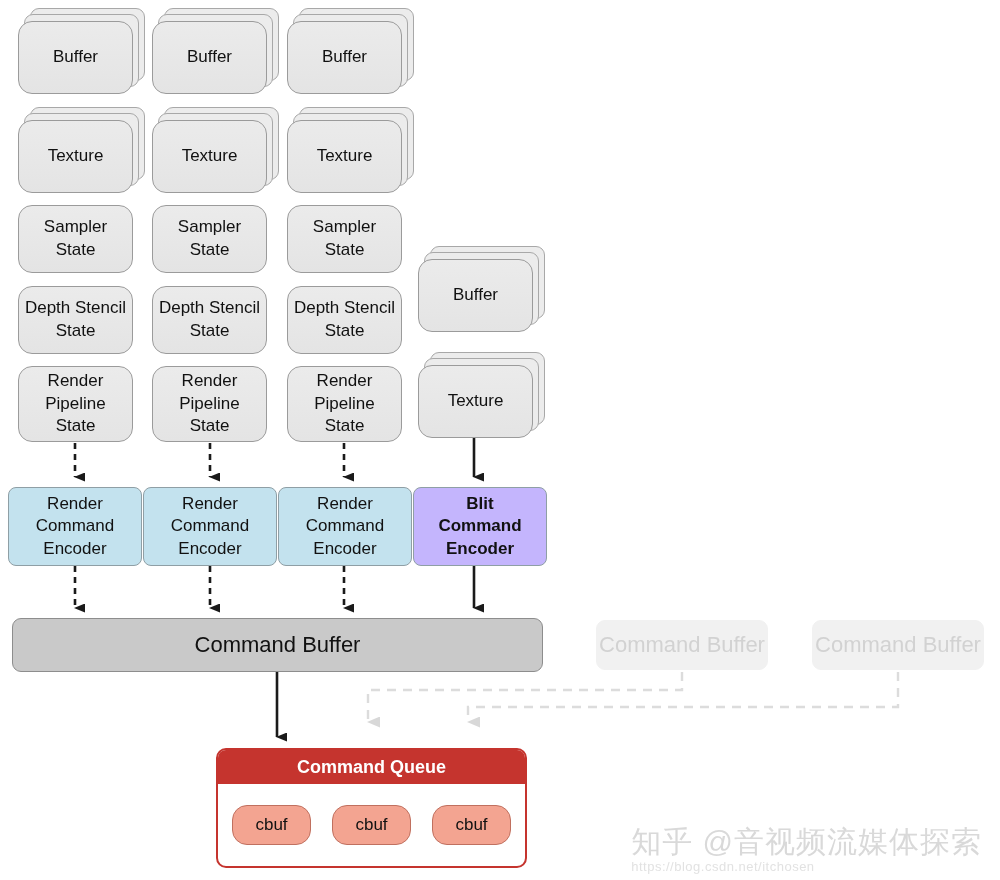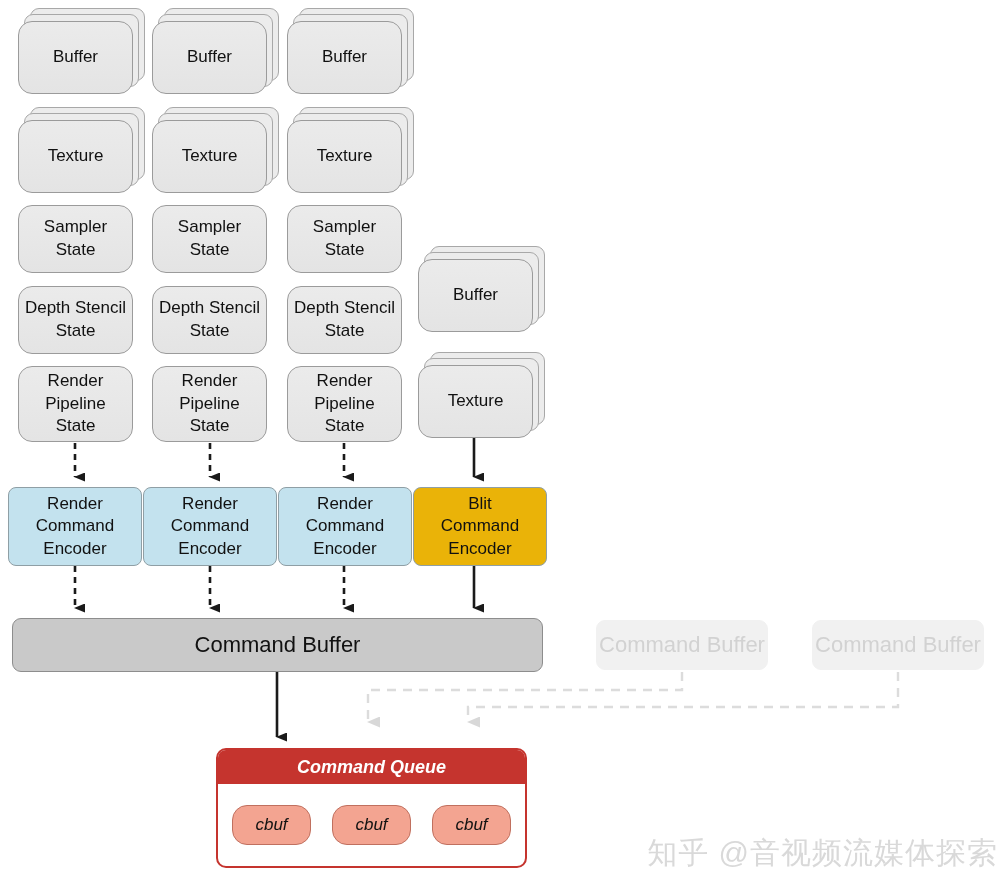--- a/index.html
+++ b/index.html
@@ -54,21 +54,21 @@
   .stack-layer.l2 { z-index: 3; }
 
   
   .encoder {
     border: 1px solid #8f9fa5;
     border-radius: 8px;
     font-size: 17px;
     line-height: 1.32;
   }
   .encoder.render { background: #c3e2ee; }
-  .encoder.blit   { background: #eab308; }
+  .encoder.blit   { background: #c4b5fd; font-weight: bold; }
 
   
   .cmdbuf {
     background: #c9c9c9;
     border: 1px solid #8d8d8d;
     border-radius: 9px;
     font-size: 22px;
   }
   .cmdbuf.ghost {
     background: #f1f1f1;
@@ -114,21 +114,21 @@
     display: flex;
     align-items: center;
     justify-content: center;
     font-size: 17px;
     color: #111;
   }
 
   
   #watermark {
     position: absolute;
-    right: 2px;
+    right: 18px;
     bottom: 6px;
     text-align: left;
     z-index: 8;
     pointer-events: none;
   }
   #watermark .wm-main {
     font-size: 30px;
     color: #d9d9d9;
     letter-spacing: 1px;
     white-space: nowrap;
@@ -282,26 +282,27 @@
   <div class="node encoder blit" style="left:413px; top:487px; width:134px; height:79px; white-space:pre-line;">Blit
 Command
 Encoder</div>
 
   <div class="node cmdbuf" style="left:12px; top:618px; width:531px; height:54px;">Command Buffer</div>
 
   <div class="node cmdbuf ghost" style="left:596px; top:620px; width:172px; height:50px;">Command Buffer</div>
 
   <div class="node cmdbuf ghost" style="left:812px; top:620px; width:172px; height:50px;">Command Buffer</div>
 
-  <div class="queue" style="left:216px; top:748px; width:311px; height:120px;font-style:italic;">
+  <div class="queue" style="left:216px; top:748px; width:311px; height:120px;">
     <div class="queue-header">Command Queue</div>
     <div class="queue-body">
       <div class="cbuf">cbuf</div>
       <div class="cbuf">cbuf</div>
       <div class="cbuf">cbuf</div>
     </div>
   </div>
 
   <div id="watermark">
     <div class="wm-main">知乎 @音视频流媒体探索</div>
+    <div class="wm-url">https://blog.csdn.net/itchosen</div>
   </div>
 
 </div>
 
 </body></html>

